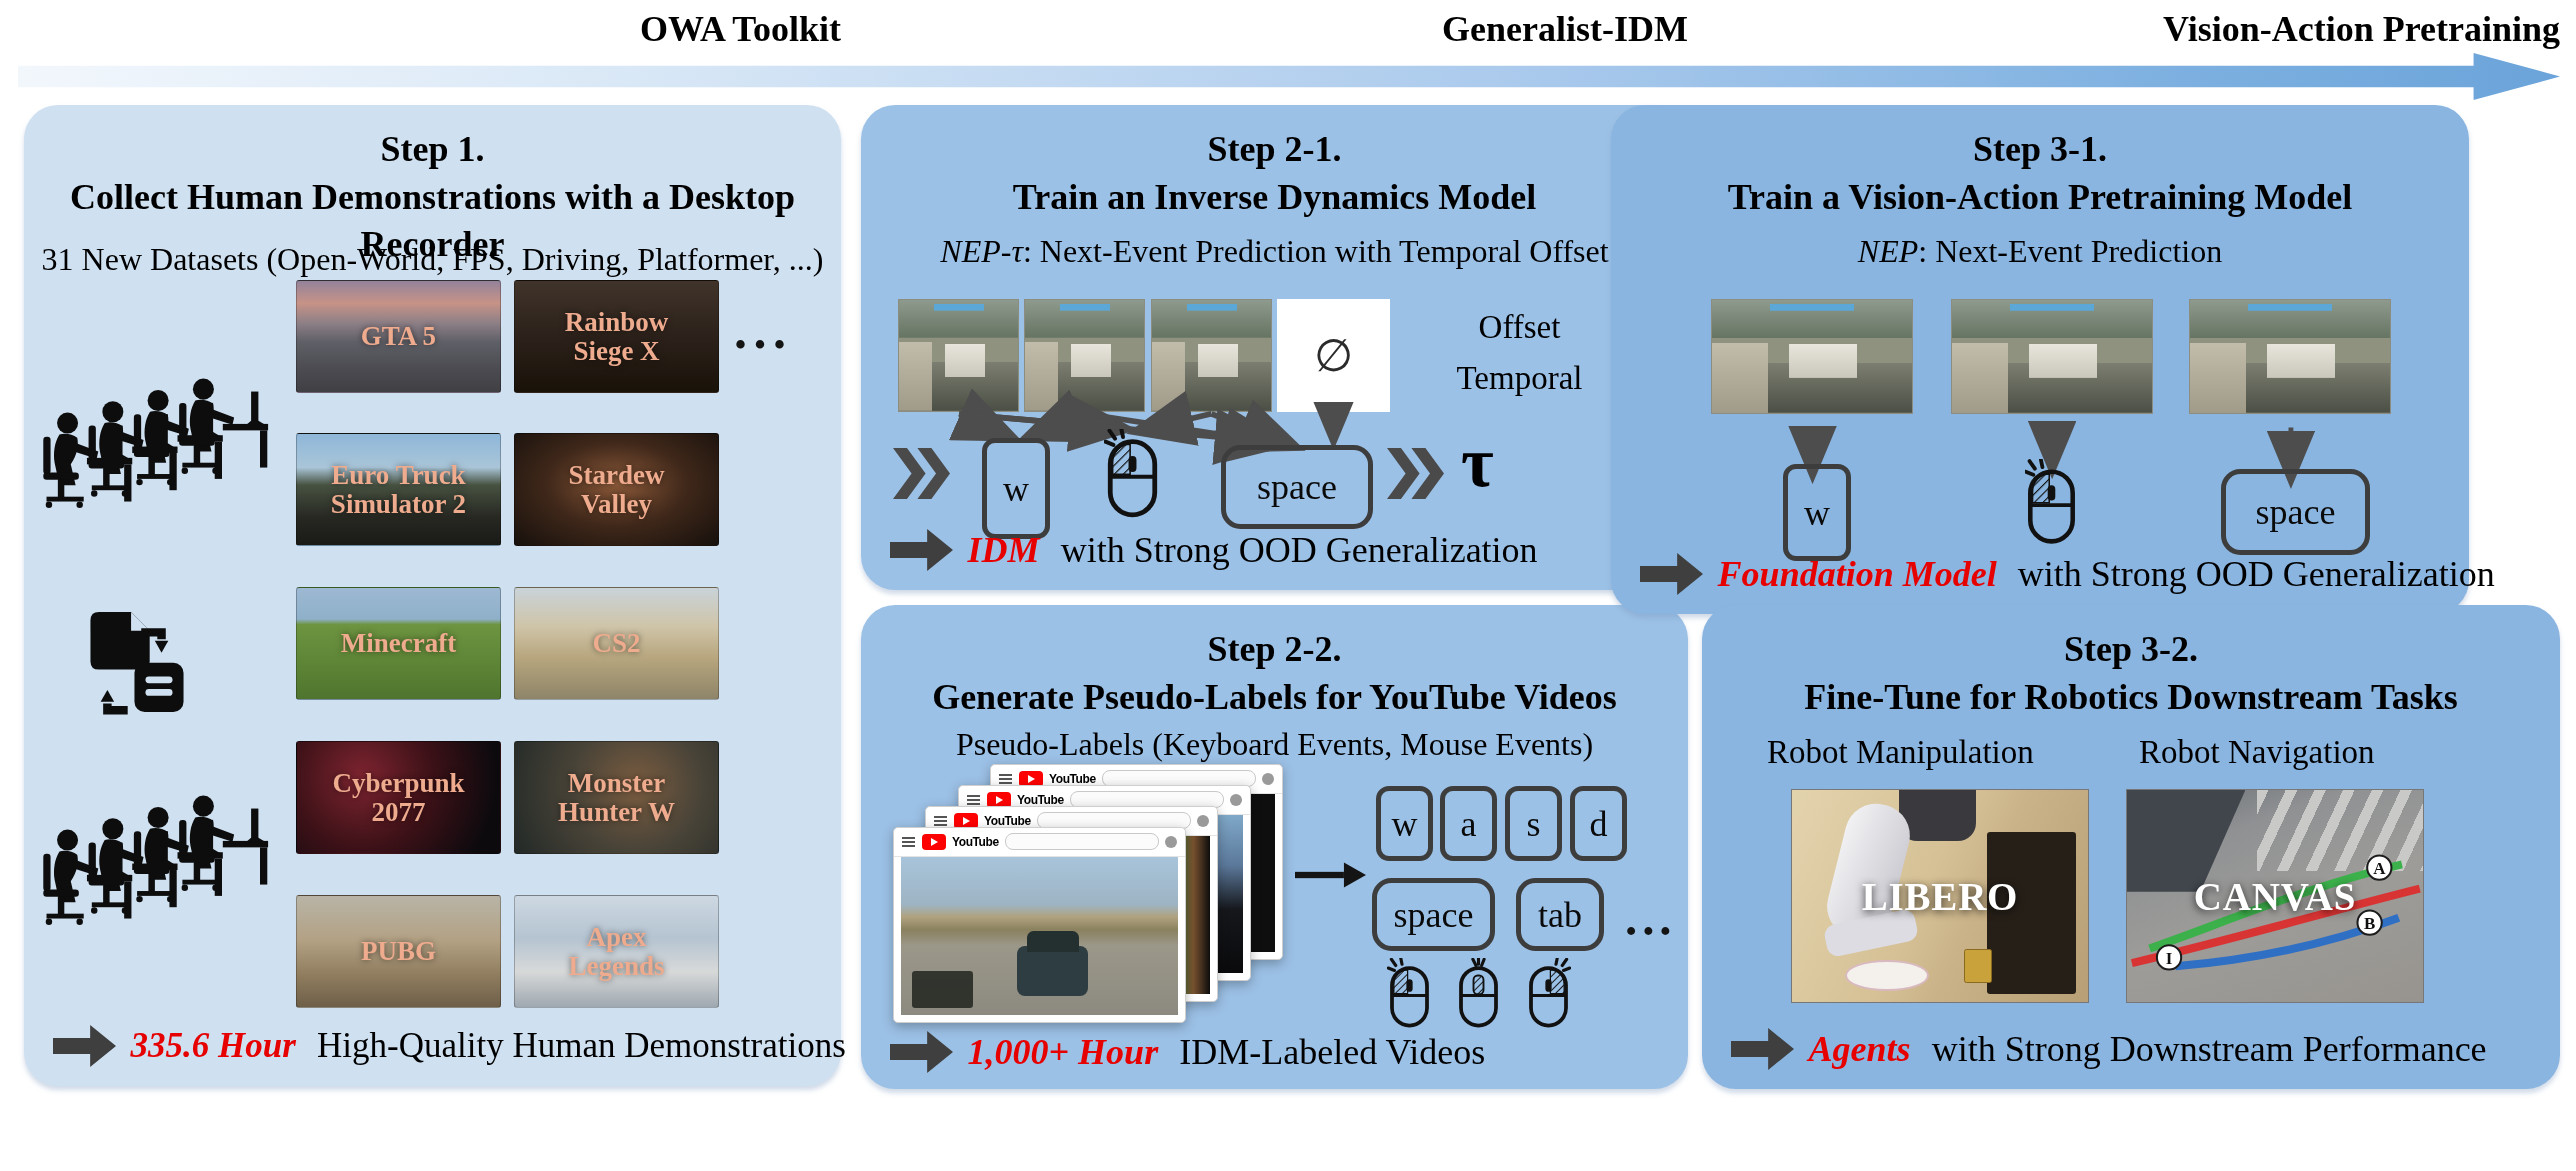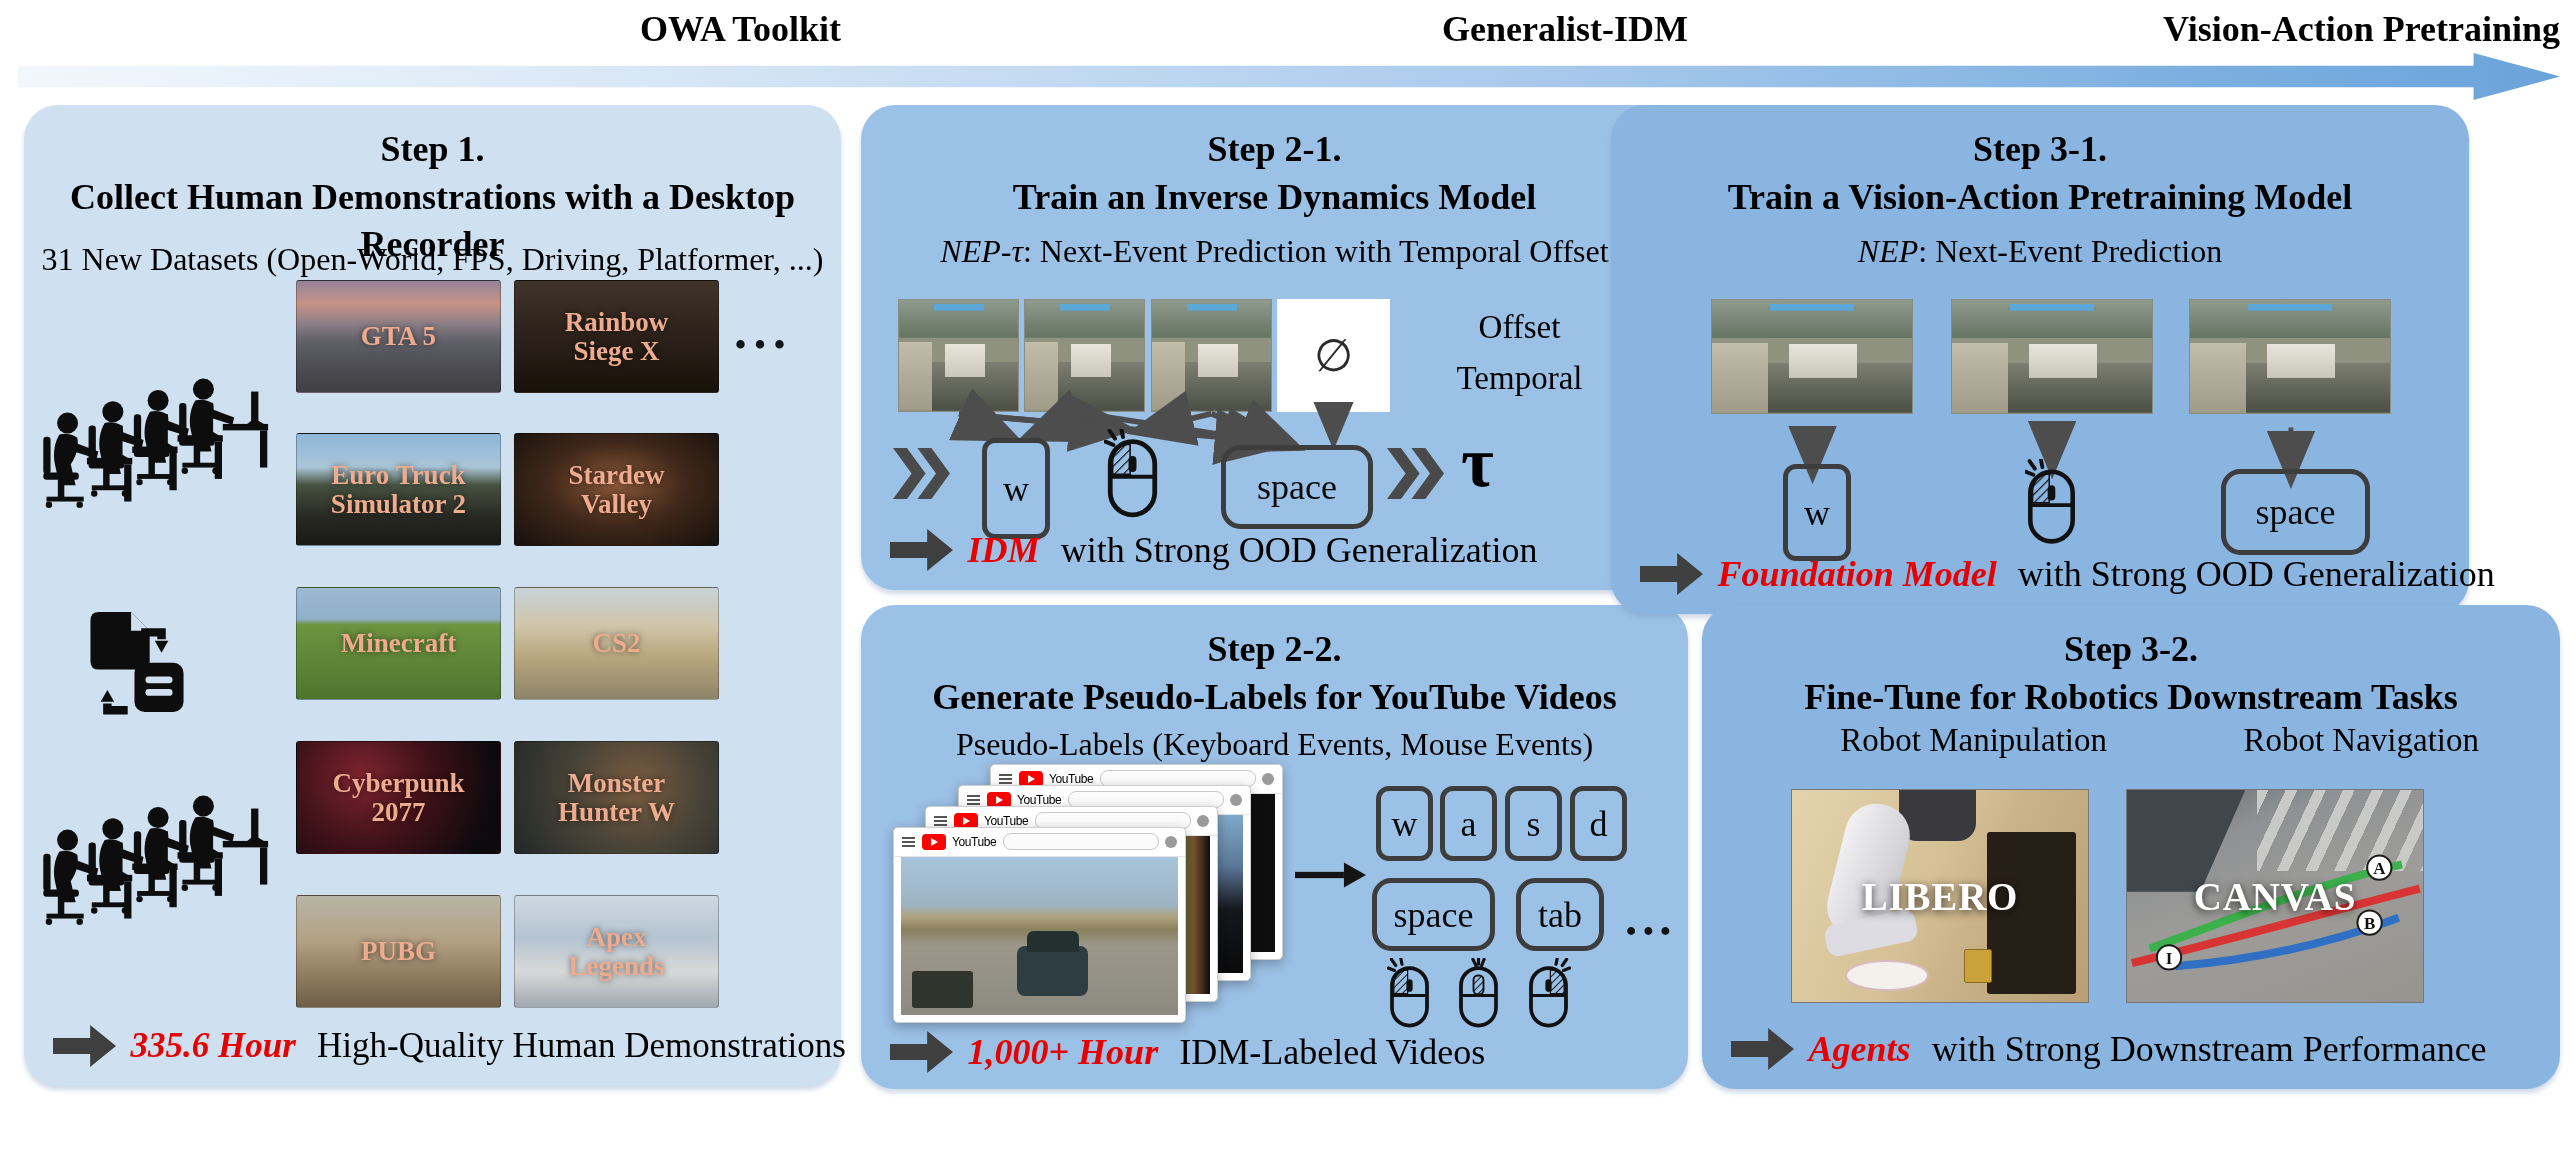--- a/index.html
+++ b/index.html
@@ -94,35 +94,35 @@
   #p22 .subline{top:121px;font-size:32px}
   .yt-stack{position:absolute;left:32px;top:159px;width:405px;height:267px}
   .yt-win{
     position:absolute;width:291px;height:194px;background:#fff;
     border:1.6px solid #cfcfcf;border-radius:4.9px;box-shadow:0 3.2px 11.3px rgba(0,0,0,.28);
   }
   .yt-bar{height:27.5px;display:flex;align-items:center;gap:6.5px;padding:0 8px;border-bottom:0.8px solid #e4e4e4;font-family:"Liberation Sans","DejaVu Sans",sans-serif}
   .yt-menu{width:13px;height:1.6px;background:#555;box-shadow:0 4px 0 #555,0 -4px 0 #555}
   .yt-logo{width:24px;height:16px;background:#f00;border-radius:4px;position:relative;flex:0 0 auto}
   .yt-logo::after{content:"";position:absolute;left:9px;top:4px;border-left:7.3px solid #fff;border-top:4px solid transparent;border-bottom:4px solid transparent}
-  .yt-word{font-size:12px;font-weight:normal;letter-spacing:-0.4px}
+  .yt-word{font-size:12px;font-weight:bold;letter-spacing:-0.4px}
   .yt-search{flex:1;height:14.6px;border:0.8px solid #c9c9c9;border-radius:8px;background:#fbfbfb}
   .yt-dot{width:12px;height:12px;border-radius:50%;background:#9a9a9a;flex:0 0 auto}
   .yt-video{position:absolute;top:29px;left:7.3px;right:7.3px;bottom:7.3px;background:#0e0e0e}
   .v1{background:linear-gradient(180deg,#7fa8c8 0%,#5b789a 32%,#15171b 60%,#0a0a0c 100%)}
   .v2{background:linear-gradient(90deg,#0c0c0c 84%,#3f7a3a 88%,#7a5230 94%,#0c0c0c 100%)}
   .v3{background:linear-gradient(180deg,#a8c4da 0%,#9db4c4 30%,#b0a27f 38%,#8a815f 46%,#9b9789 56%,#8c8a80 100%)}
   .v3 .car{position:absolute;left:42%;bottom:12%;width:71px;height:50px;background:#2e3d41;border-radius:8px}
   .v3 .car::before{content:"";position:absolute;left:9.7px;top:-14.6px;width:52px;height:21px;background:#24302f;border-radius:6.5px 6.5px 0 0}
   .v3 .map{position:absolute;left:4%;bottom:4%;width:22%;height:24%;background:#20251f;opacity:.85;border-radius:3.2px}
   #p22 .dots{left:764px;top:285px;font-size:49px;letter-spacing:4.9px}
   #p22 .result{bottom:16px}
 
   
-  .robo-label{position:absolute;top:117px;width:340px;text-align:right;font-size:33px}
+  .robo-label{position:absolute;top:129px;width:340px;text-align:left;font-size:33px}
   #rl1{left:65px}  #rl2{left:437px}
   .robo{
     position:absolute;top:184px;width:296px;height:212px;overflow:hidden;border:0.8px solid #777;
     display:flex;align-items:center;justify-content:center;
   }
   .robo .tag{position:relative;z-index:5;color:#fff;font-weight:bold;font-size:39px;letter-spacing:0.8px;text-shadow:0 1.6px 8px rgba(0,0,0,.75)}
   #libero{left:89px;background:linear-gradient(115deg,#e3d3ad 0%,#d6c196 45%,#cab389 60%,#b89f75 100%)}
   #libero .cab{position:absolute;right:4%;top:20%;width:30%;height:76%;background:#261f18;border-radius:3.2px}
   #libero .mount{position:absolute;left:36%;top:0;width:26%;height:24%;background:#3a3a3e;border-radius:0 0 18px 18px}
   #libero .arm{position:absolute;left:15%;top:6%;width:22%;height:64%;background:linear-gradient(100deg,#f4f4f6,#c6c6cd);border-radius:31px;transform:rotate(14deg)}

